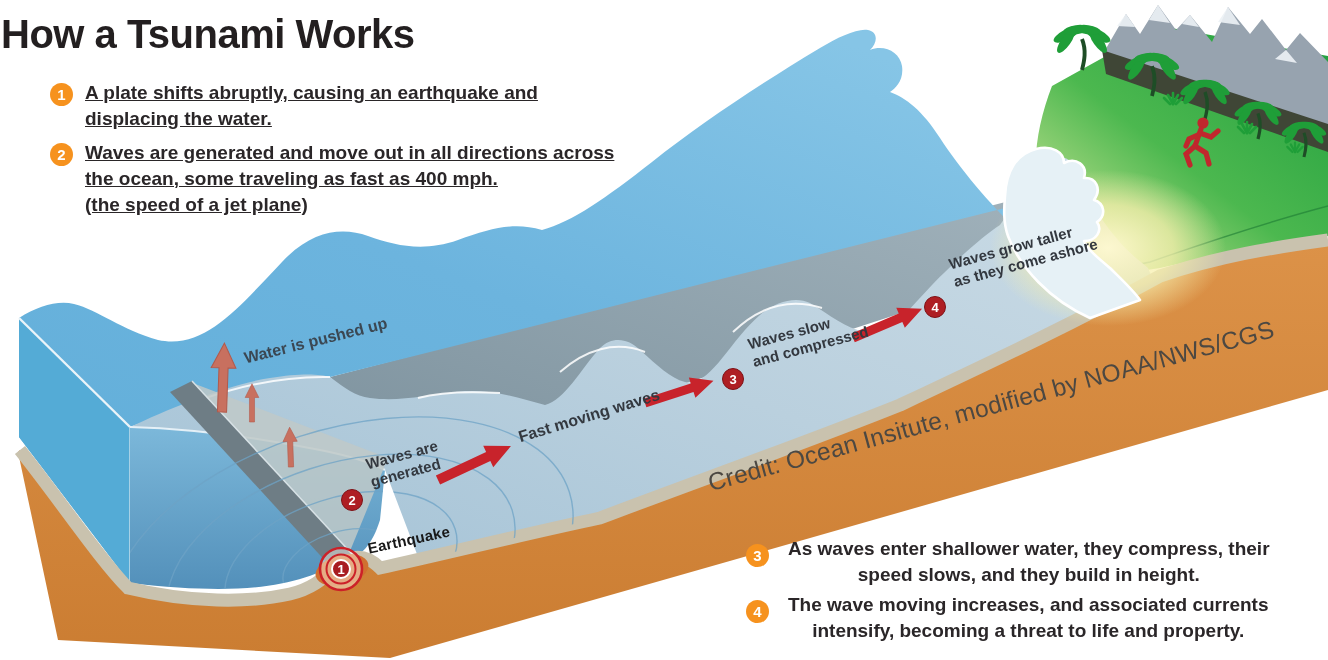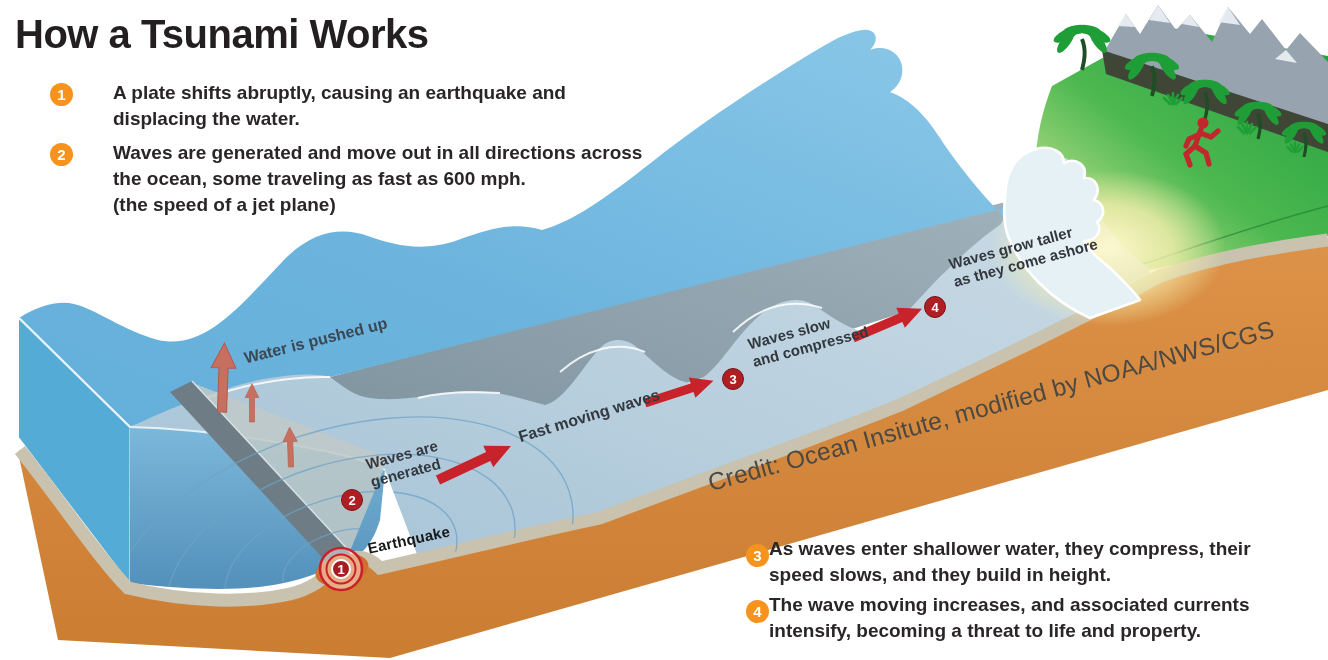--- a/index.html
+++ b/index.html
@@ -6,35 +6,35 @@
   body{
     width:1328px;height:660px;position:relative;overflow:hidden;
     background:#ffffff;
     font-family:"Liberation Sans","DejaVu Sans",sans-serif;
   }
   #scene{position:absolute;left:0;top:0;width:1328px;height:660px;}
 
   
   .overlay{position:absolute;left:0;top:0;width:1328px;height:660px;pointer-events:none;}
   .page-title{
-    position:absolute;left:15px;top:12px;
+    position:absolute;left:1px;top:12px;
     font-size:40px;font-weight:700;color:#231f20;letter-spacing:-0.5px;
   }
   .step-row{position:absolute;display:flex;align-items:flex-start;}
   .bullet{
     flex:0 0 auto;width:23px;height:23px;border-radius:50%;
     background:#f6921e;color:#ffffff;font-size:15px;font-weight:700;
     display:flex;align-items:center;justify-content:center;margin-top:3px;
   }
   .step-text{
     white-space:pre-line;font-size:19px;font-weight:700;color:#2a2628;
     line-height:1.36;
   }
-  .left-col .step-text{margin-left:40px;}
-  .right-col .step-text{}
+  .left-col .step-text{margin-left:12px;text-decoration:underline;}
+  .right-col .step-text{margin-left:19px;text-align:center;}
   .right-col .bullet{margin-top:8px;}
 
   .dlabel{
     position:absolute;white-space:pre-line;transform-origin:left top;
     font-weight:700;color:#33383f;line-height:1.22;
   }
   #lbl-water{left:242px;top:349px;font-size:16px;transform:rotate(-14deg);color:#3b4752;}
   #lbl-generated{left:364px;top:456px;font-size:15px;transform:rotate(-15deg);}
   #lbl-fast{left:516px;top:428px;font-size:16px;transform:rotate(-17deg);}
   #lbl-slow{left:746px;top:336px;font-size:15px;transform:rotate(-15deg);}
@@ -267,21 +267,21 @@
 
   <div class="step-row left-col" style="left:50px;top:80px;">
     <div class="bullet">1</div>
     <div class="step-text">A plate shifts abruptly, causing an earthquake and
 displacing the water.</div>
   </div>
 
   <div class="step-row left-col" style="left:50px;top:140px;">
     <div class="bullet">2</div>
     <div class="step-text">Waves are generated and move out in all directions across
-the ocean, some traveling as fast as 600 mph.
+the ocean, some traveling as fast as 400 mph.
 (the speed of a jet plane)</div>
   </div>
 
   <div class="step-row right-col" style="left:746px;top:536px;">
     <div class="bullet">3</div>
     <div class="step-text">As waves enter shallower water, they compress, their
 speed slows, and they build in height.</div>
   </div>
 
   <div class="step-row right-col" style="left:746px;top:592px;">

